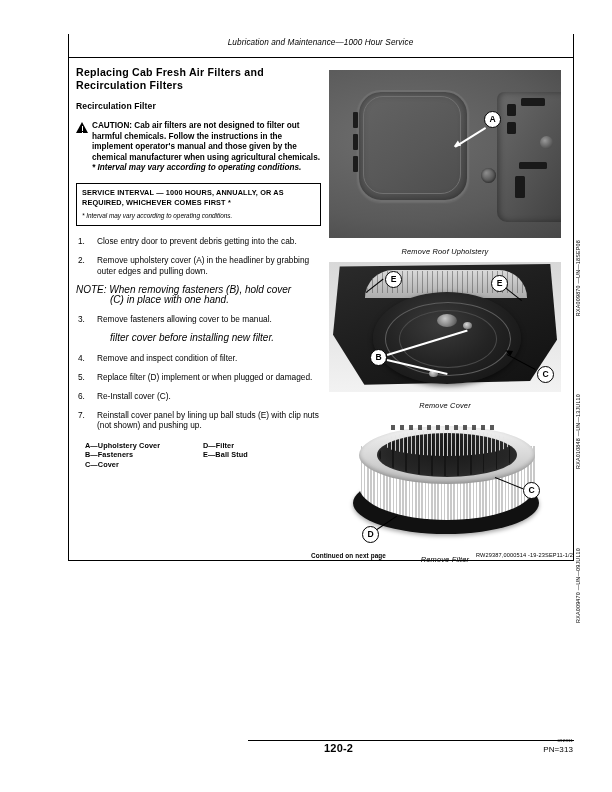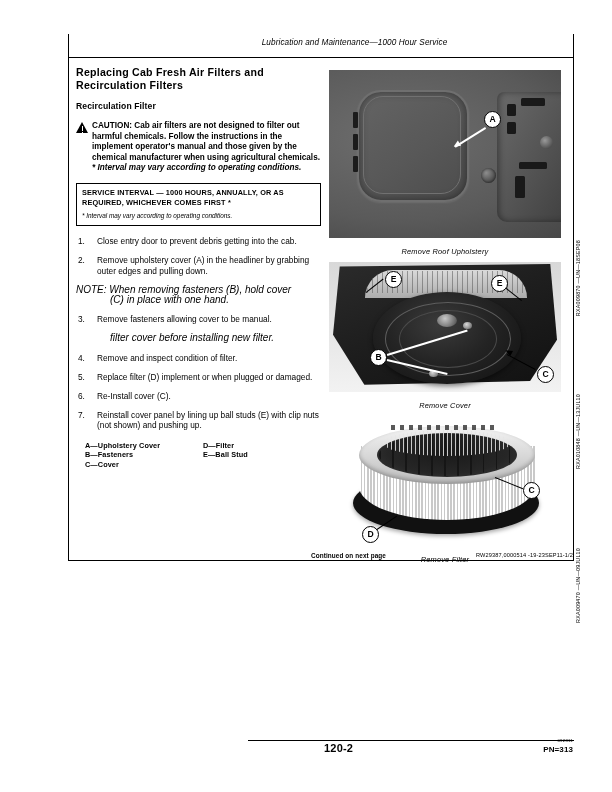--- a/index.html
+++ b/index.html
@@ -26,21 +26,20 @@
   
   .running-head {
     position: absolute;
     left: 68px;
     top: 38px;
     width: 505px;
     text-align: center;
     font-style: italic;
     font-size: 8.2px;
     letter-spacing: 0.1px;
-    padding-left: 34px;
   }
   .head-rule-left {
     position: absolute;
     left: 68px;
     top: 34px;
     width: 1px;
     height: 23px;
     background: #000;
   }
   .head-rule-right {
@@ -486,21 +485,20 @@
     text-align: right;
     letter-spacing: .2px;
   }
   .pn {
     position: absolute;
     right: 39px;
     top: 745px;
     font-size: 8px;
     text-align: right;
     letter-spacing: .1px;
-    font-weight: bold;
   }
 </style>
 </head>
 <body>
 
 <div id="page">
 
   <div class="head-rule-left"></div>
   <div class="head-rule-right"></div>
   <div class="running-head">Lubrication and Maintenance—1000 Hour Service</div>

